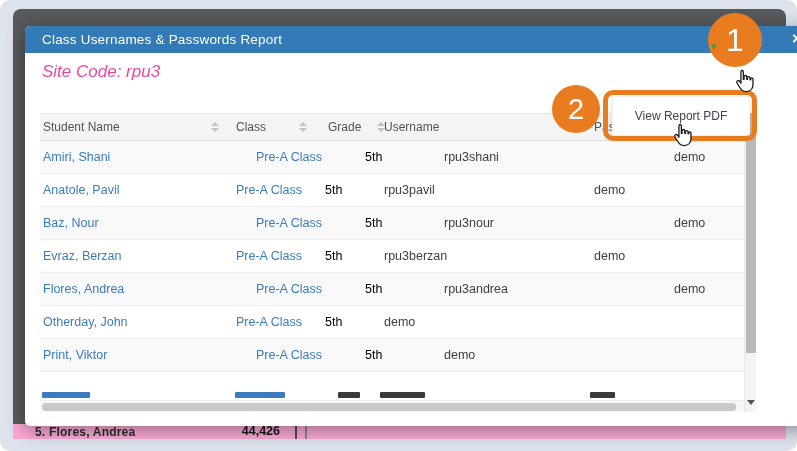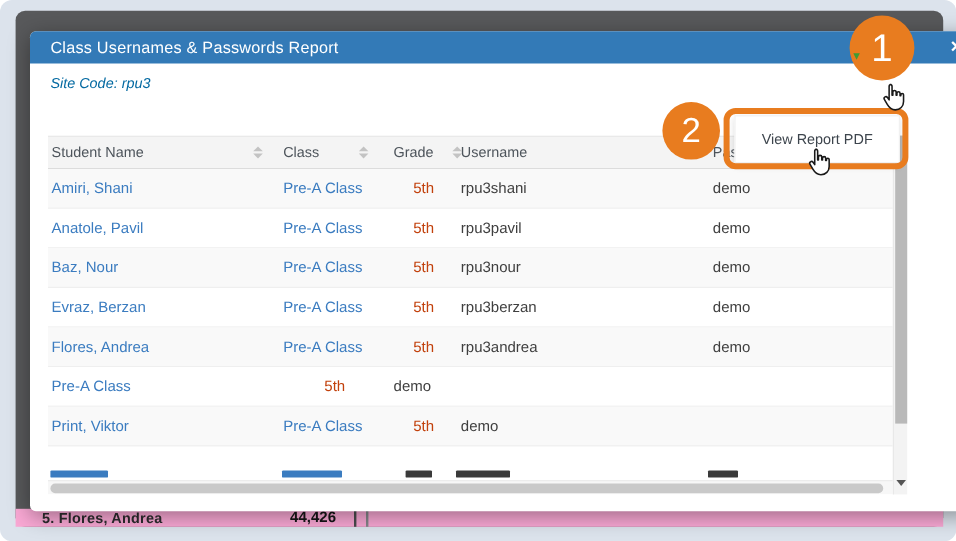--- a/index.html
+++ b/index.html
@@ -20,21 +20,21 @@
   .bg-digit { position:absolute; left:764px; top:142px; font-size:32px; font-weight:800; color:#17364f; }
   .bg-tiny1 { position:absolute; left:764px; top:208px; font-size:9.5px; color:#cdd2d6; }
   .bg-tiny2 { position:absolute; left:766px; top:221px; font-size:9.5px; color:#cdd2d6; }
   .bg-panel { position:absolute; left:757px; top:278px; width:29px; height:120px; background:#646567; border-top:2px solid #7b7c7f; }
 
   
   .modal { position:absolute; left:25px; top:26px; width:788px; height:400px; background:#fff; border-radius:5px; box-shadow:0 4px 18px rgba(0,0,0,.38); z-index:10; }
   .modal-header { position:relative; height:27px; background:#337ab7; border-radius:5px 5px 0 0; display:flex; align-items:center; }
   .modal-title { padding-left:17px; font-size:13.5px; color:#ffffff; letter-spacing:.2px; }
   .close-x { position:absolute; right:11px; top:3px; font-size:17px; font-weight:700; color:#ffffff; cursor:pointer; line-height:20px; }
-  .site-code { position:absolute; left:17px; top:36px; font-style:italic; font-size:12px; color:#0369a1; }
+  .site-code { position:absolute; left:17px; top:36px; font-style:italic; font-size:17px; color:#ec4899; }
 
   .print-btn { position:absolute; left:575px; top:34px; width:157px; height:31px; background:#fdfdfd; border:1px solid #d8d8d8; border-radius:3px; display:flex; align-items:center; justify-content:center; gap:10px; cursor:pointer; }
   .print-label { font-size:12.5px; color:#3d454d; }
   .caret { position:absolute; left:711px; top:40px; font-size:11px; color:#3f9c35; z-index:62; }
 
   .dropdown { position:absolute; left:587px; top:70px; width:138px; height:40px; background:#ffffff; border:1px solid #f1f1f1; box-shadow:0 2px 6px rgba(0,0,0,.12); display:flex; align-items:center; justify-content:center; z-index:5; cursor:pointer; }
   .dropdown-label { font-size:12px; color:#3d454d; }
 
   
   .tablewrap { position:absolute; left:15px; top:87px; width:704px; height:299px; overflow:hidden; background:#fff; }
@@ -43,24 +43,24 @@
   .th-between { justify-content:space-between; }
   .th-name { padding-right:14px;gap:44px; }
   .th-class { padding-right:18px; }
   .th-grade { gap:16px; }
   .sort { display:inline-flex; flex-direction:column; align-items:center; cursor:pointer; }
   .sort i { display:block; width:0; height:0; border-left:4px solid transparent; border-right:4px solid transparent; }
   .sort .up { border-bottom:4px solid #c3c3c3; margin-bottom:2px; }
   .sort .dn { border-top:4px solid #c3c3c3; }
 
   .trow { display:grid; grid-template-columns:193px 92px 56px 210px 1fr; height:33px; align-items:center; border-bottom:1px solid #efefef; font-size:12.5px; background:#fff; }
-  .trow.striped { background:#f9f9f9; }
+  .trow.striped { background:#f9f9f9;gap:20px; }
   .trow > div { padding-left:3px; }
   .c-name, .c-class { color:#3b7cc0; cursor:pointer; }
-  .c-grade { text-align:center; color:#c2410c; padding-left:0 !important; }
+  .c-grade { color:#000000; padding-left:0 !important; }
   .c-user, .c-pass { color:#3f3f3f; }
 
   .clipbar { position:absolute; height:6px; top:279px; border-radius:1px; }
   .cb-blue { background:#3b7cc0; }
   .cb-dark { background:#3a3a3a; }
 
   .hscroll { position:absolute; left:0; bottom:0; width:100%; height:12px; background:#f7f7f7; border-top:1px solid #ececec; }
   .hthumb { position:absolute; left:2px; top:2px; width:694px; height:8px; background:#c9c9c9; border-radius:4px; cursor:pointer; }
 
   .vscroll { position:absolute; left:719px; top:87px; width:12px; height:299px; background:#f3f3f3; border-left:1px solid #e8e8e8; }
@@ -175,20 +175,21 @@
 
   <div class="trow striped">
     <div class="c-name">Flores, Andrea</div>
     <div class="c-class">Pre-A Class</div>
     <div class="c-grade">5th</div>
     <div class="c-user">rpu3andrea</div>
     <div class="c-pass">demo</div>
   </div>
 
   <div class="trow">
+    <div class="c-name">Otherday, John</div>
     <div class="c-class">Pre-A Class</div>
     <div class="c-grade">5th</div>
     <div class="c-pass">demo</div>
   </div>
 
   <div class="trow striped">
     <div class="c-name">Print, Viktor</div>
     <div class="c-class">Pre-A Class</div>
     <div class="c-grade">5th</div>
     <div class="c-pass">demo</div>

